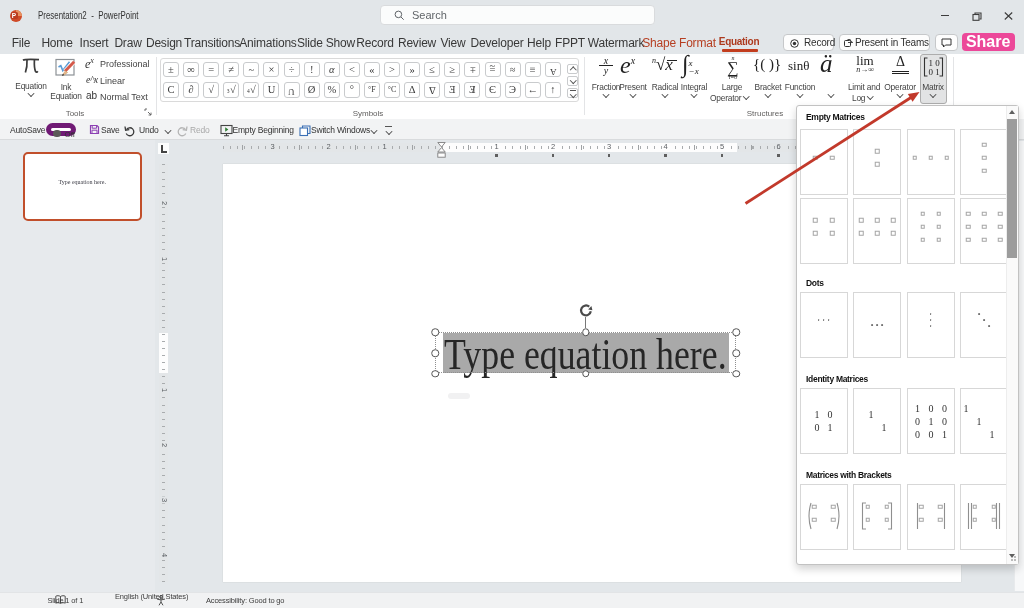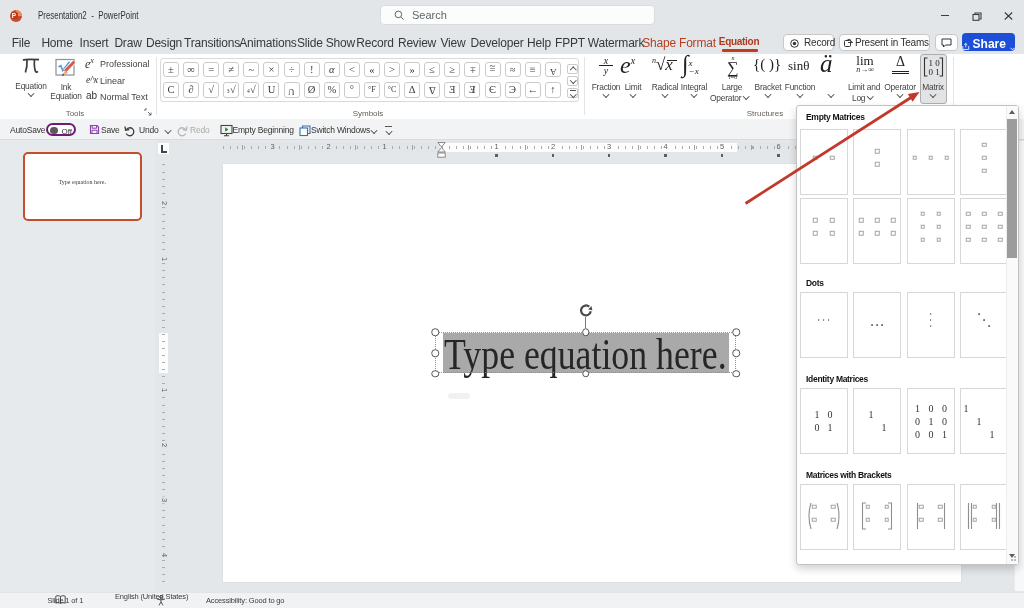--- a/index.html
+++ b/index.html
@@ -19,22 +19,22 @@
   #searchtxt{left:412px;top:9px;font-size:11px;color:#616569;}
   
   #tabrow{left:0;top:30px;width:1024px;height:24px;background:#e2e6e9;}
   .tab{top:36px;font-size:12px;letter-spacing:-0.2px;color:#383838;transform:translateX(-50%);white-space:nowrap;}
   .tabred{color:#b63f22;}
   #eqtab{font-weight:bold;font-size:10px;letter-spacing:-0.3px;color:#ad3a1e;}
   #equnderline{left:721.5px;top:49px;width:36.5px;height:2.5px;background:#c23d1e;border-radius:1px;}
   .pill{top:34px;height:17px;background:#fdfdfd;border:1px solid #c6c8ca;border-radius:4px;
      font-size:10px;letter-spacing:-0.2px;color:#2f2f2f;box-sizing:border-box;display:flex;align-items:center;
      padding:0 8px;white-space:nowrap;}
-  #sharebtn{left:962px;top:33px;width:53px;height:18px;background:#1d4ed8;border-radius:4px;
-     color:#fff;font-size:12px;font-weight:bold;display:flex;align-items:flex-end;
+  #sharebtn{left:962px;top:33px;width:53px;height:18px;background:#ec4899;border-radius:4px;
+     color:#fff;font-size:16px;font-weight:bold;display:flex;align-items:flex-end;
      justify-content:center;}
   
   #ribbon{left:0;top:54px;width:1024px;height:64.5px;background:#fff;border-bottom:1px solid #e3e5e7;box-sizing:content-box;}
   .grplabel{font-size:8px;color:#605f5e;transform:translateX(-50%);}
   .gsep{top:3px;width:1px;height:58px;background:#e3e4e6;}
   .rlab{font-size:8.4px;letter-spacing:-0.2px;color:#444;transform:translateX(-50%);white-space:nowrap;}
   .chev{transform:translateX(-50%);width:7px;height:4px;}
   .sym{position:relative;width:16px;height:15.5px;background:#fff;border:1px solid #c9cbcd;border-radius:3px;
       box-sizing:border-box;text-align:center;font-size:10.5px;color:#3a3a3a;
       font-family:"Liberation Serif",serif;line-height:13px;}
@@ -230,21 +230,21 @@
     <div class="grplabel abs" style="left:368px;top:108.5px;">Symbols</div>
     <div class="gsep abs" style="left:583.5px;top:57px;"></div>
 
     <div class="abs mathic" style="left:599px;top:56px;width:14px;text-align:center;">
       <div style="font-style:italic;font-size:10px;line-height:9px;">x</div>
       <div style="border-top:1px solid #222;font-style:italic;font-size:10px;line-height:10px;">y</div>
     </div>
     <div class="rlab abs" style="left:606px;top:82px;">Fraction</div>
     <div class="chev abs" style="left:606px;top:92px;"></div>
     <div class="abs mathic" style="left:620px;top:52px;font-size:24px;font-style:italic;">e<sup style="font-size:10px;">x</sup></div>
-    <div class="rlab abs" style="left:633px;top:82px;">Limit</div>
+    <div class="rlab abs" style="left:633px;top:82px;">Present</div>
     <div class="chev abs" style="left:633px;top:92px;"></div>
     <div class="abs mathic" style="left:652px;top:55px;font-size:17px;"><sup style="font-size:8px;font-style:italic;">n</sup>√<span style="font-style:italic;">x</span></div>
     <div class="abs" style="left:667px;top:59.5px;width:10px;height:1.2px;background:#222;"></div>
     <div class="rlab abs" style="left:665px;top:82px;">Radical</div>
     <div class="chev abs" style="left:665px;top:92px;"></div>
     <div class="abs mathic" style="left:682px;top:51px;font-size:24px;">∫<span style="display:inline-block;font-size:9px;font-style:italic;vertical-align:-2px;line-height:8px;">x<br>−x</span></div>
     <div class="rlab abs" style="left:694px;top:82px;">Integral</div>
     <div class="chev abs" style="left:694px;top:92px;"></div>
     <div class="abs mathic" style="left:725px;top:55px;width:16px;text-align:center;line-height:6px;">
       <div style="font-size:6px;font-style:italic;">n</div>
@@ -284,21 +284,21 @@
     </svg>
     <div class="rlab abs" style="left:933px;top:82px;">Matrix</div>
     <div class="chev abs" style="left:933px;top:92px;"></div>
     <div class="grplabel abs" style="left:765px;top:108.5px;">Structures</div>
     <div class="gsep abs" style="left:952.5px;top:57px;"></div>
   </div>
 
   <div id="qat" class="abs"></div>
   <div id="qatcontent">
     <div class="qtxt abs" style="left:10px;top:125px;">AutoSave</div>
-    <div class="abs" style="left:46px;top:123px;width:30px;height:12.5px;border:2px solid #701a75;border-radius:7px;background:#fff;box-sizing:border-box;">
+    <div class="abs" style="left:46px;top:123px;width:30px;height:12.5px;border:5px solid #701a75;border-radius:7px;background:#fff;box-sizing:border-box;">
       <div class="abs" style="left:2px;top:1.75px;width:7.5px;height:7.5px;border-radius:50%;background:#5c5a58;"></div>
       <div class="abs" style="left:13.5px;top:1.5px;font-size:8px;color:#333;">Off</div>
     </div>
     <svg class="abs" style="left:88.5px;top:123.5px" width="11" height="11" viewBox="0 0 11 11">
       <path d="M1.5 1.5 H8 L9.5 3 V9.5 H1.5 Z" fill="none" stroke="#8c3fb3" stroke-width="1.2"></path>
       <path d="M3.2 1.8 V4.2 H7.6 V1.8 M3 9.3 V6.2 H8 V9.3" fill="none" stroke="#8c3fb3" stroke-width="1"></path>
     </svg>
     <div class="qtxt abs" style="left:101px;top:125px;">Save</div>
     <svg class="abs" style="left:124px;top:124.5px" width="12" height="12" viewBox="0 0 12 12">
       <path d="M2.5 4.5 A 4 4 0 1 1 2.2 8.5" fill="none" stroke="#3b3b3b" stroke-width="1.3"></path>

